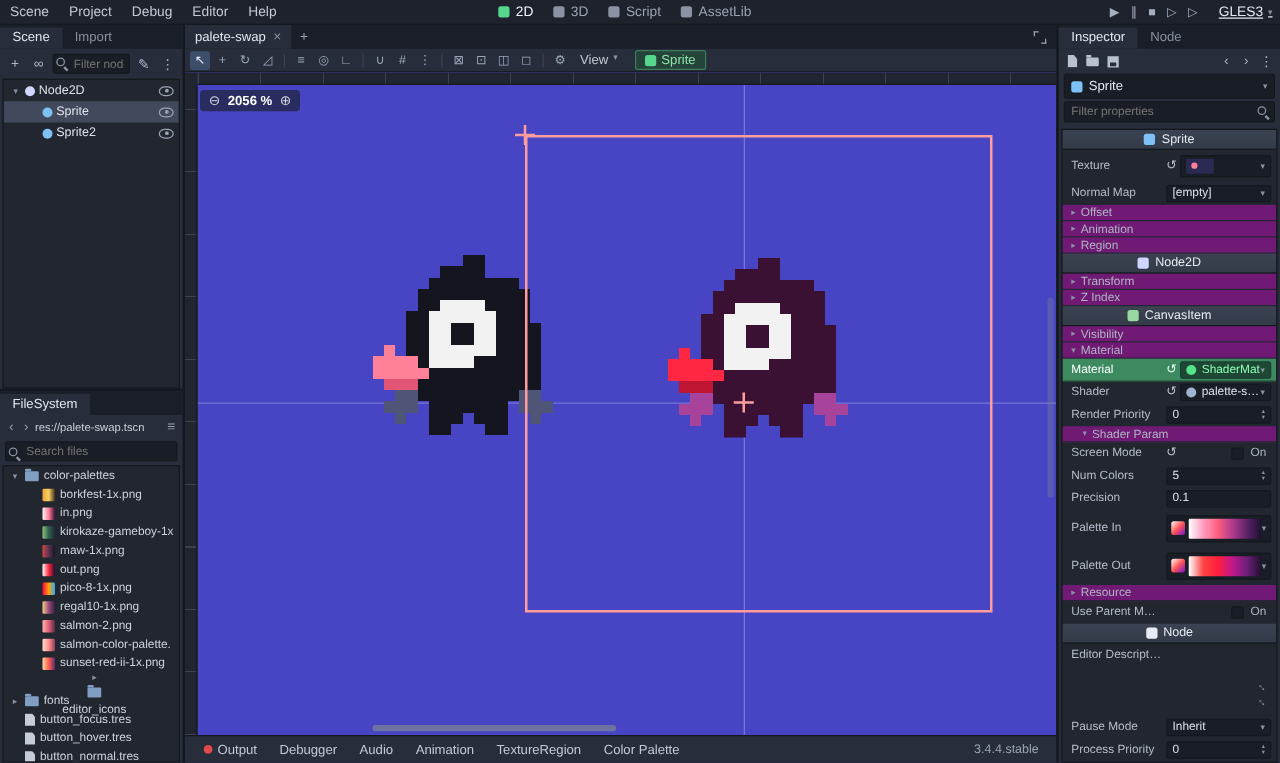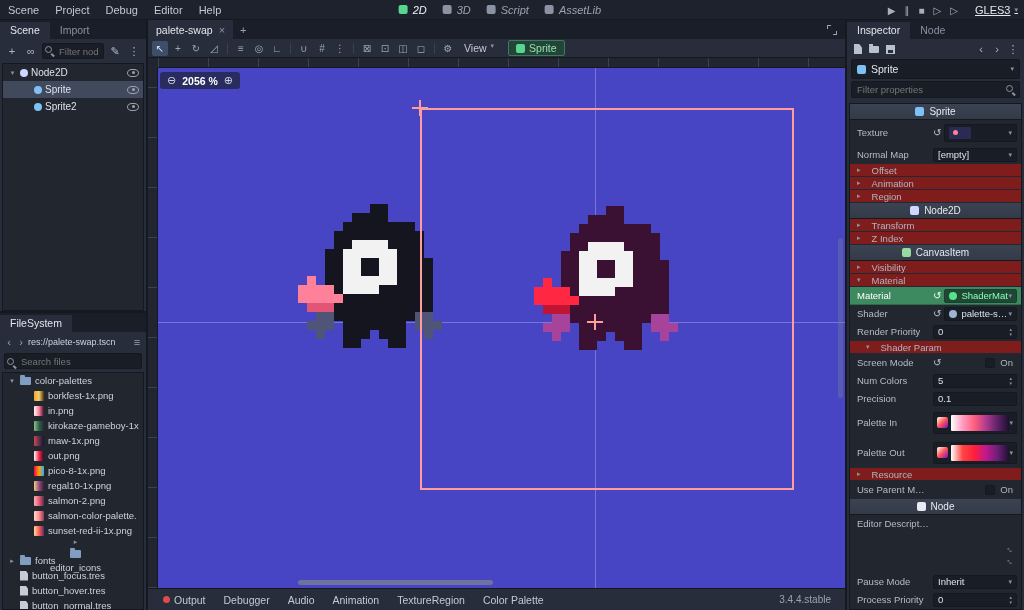--- a/index.html
+++ b/index.html
@@ -6,21 +6,21 @@
   html,body { width:1024px; height:610px; overflow:hidden; background:var(--bg-base,#1a1e28);
     font-family:"Liberation Sans","DejaVu Sans",sans-serif; font-size:11px; color:var(--text,#ccd2dd); }
   .flex-spacer { flex:1; }
   .dd { font-size:7px; color:#8a92a3; margin-left:4px; }
 
   
   .menubar { position:absolute; left:0; top:0; right:0; height:20px; background:var(--bg-header);
     display:flex; align-items:center; border-bottom:1px solid var(--border); z-index:30; }
   .menus { display:flex; }
   .menu-item { padding:0 8px; line-height:20px; color:#c3c9d4; cursor:default; }
-  .switchers { position:absolute; left:50%; transform:translateX(-56%); display:flex; gap:16px; align-items:flex-end;font-style:italic; }
+  .switchers { position:absolute; left:50%; transform:translateX(-56%); display:flex; gap:16px; align-items:flex-end; }
   .switcher { display:flex; gap:5px; align-items:center; color:#9aa3b3; }
   .switcher.active { color:#f0f3f8; }
   .sw-icon { width:9px; height:9px; border-radius:2px; background:#8a92a3; display:inline-block; }
   .playbar { position:absolute; right:6px; top:0; height:20px; display:flex; align-items:center; gap:9px; }
   .pb-icon { color:#a7b0c0; font-size:10px; }
   .renderer { display:flex; align-items:center; color:#e4e8ef; padding-left:8px;text-decoration:underline; }
 
   
   .dock-tabs { height:19px; background:var(--bg-base); display:flex; align-items:flex-end; flex:none; }
   .dock-tab { padding:2px 10px 3px; color:#89909f; background:transparent; font-size:10.5px; }
@@ -148,21 +148,21 @@
   .filter-row input { width:100%; height:17px; background:var(--bg-input); border:1px solid var(--border);
     border-radius:2px; color:var(--text); font-size:9.5px; padding:0 18px 0 5px; outline:none;
     font-family:"Liberation Sans","DejaVu Sans",sans-serif; }
   .filter-row .mag-icon { left:auto; right:4px; top:4px; }
 
   .insp-rows { flex:1; display:flex; flex-direction:column; overflow:hidden; background:var(--bg-content);
     margin:0 2px 0; border:1px solid var(--border); }
   .cat-row { height:16px; flex:none; background:linear-gradient(#3b4251,#333a48); display:flex;
     align-items:center; justify-content:center; gap:5px; font-size:10px; color:#e6eaf1; border-bottom:1px solid var(--border); }
   .cat-icon { width:9px; height:9px; border-radius:2px; background:#8a92a3; }
-  .sec-row { height:13px; flex:none; background:#7f1d1d; display:flex; align-items:center; gap:11px;
+  .sec-row { height:13px; flex:none; background:#701a75; display:flex; align-items:center; gap:4px;
     padding-left:7px; font-size:9.5px; color:#aeb6c2; border-bottom:1px solid #222733; }
   .sec-row.sub { padding-left:16px; }
   .sec-arrow { font-size:7px; color:#8a92a3; }
   .prop-row { height:18px; flex:none; display:flex; align-items:center; padding:0 4px 0 7px; gap:4px;
     border-bottom:1px solid #222733; }
   .prop-row.tall { height:30px; }
   .prop-row.tall2 { height:26px; }
   .prop-label { width:72px; flex:none; font-size:9.5px; color:#b6bdc9; white-space:nowrap; overflow:hidden;
     text-overflow:ellipsis; }
   .prop-value { flex:1; display:flex; align-items:center; gap:3px; min-width:0; justify-content:flex-end; }

